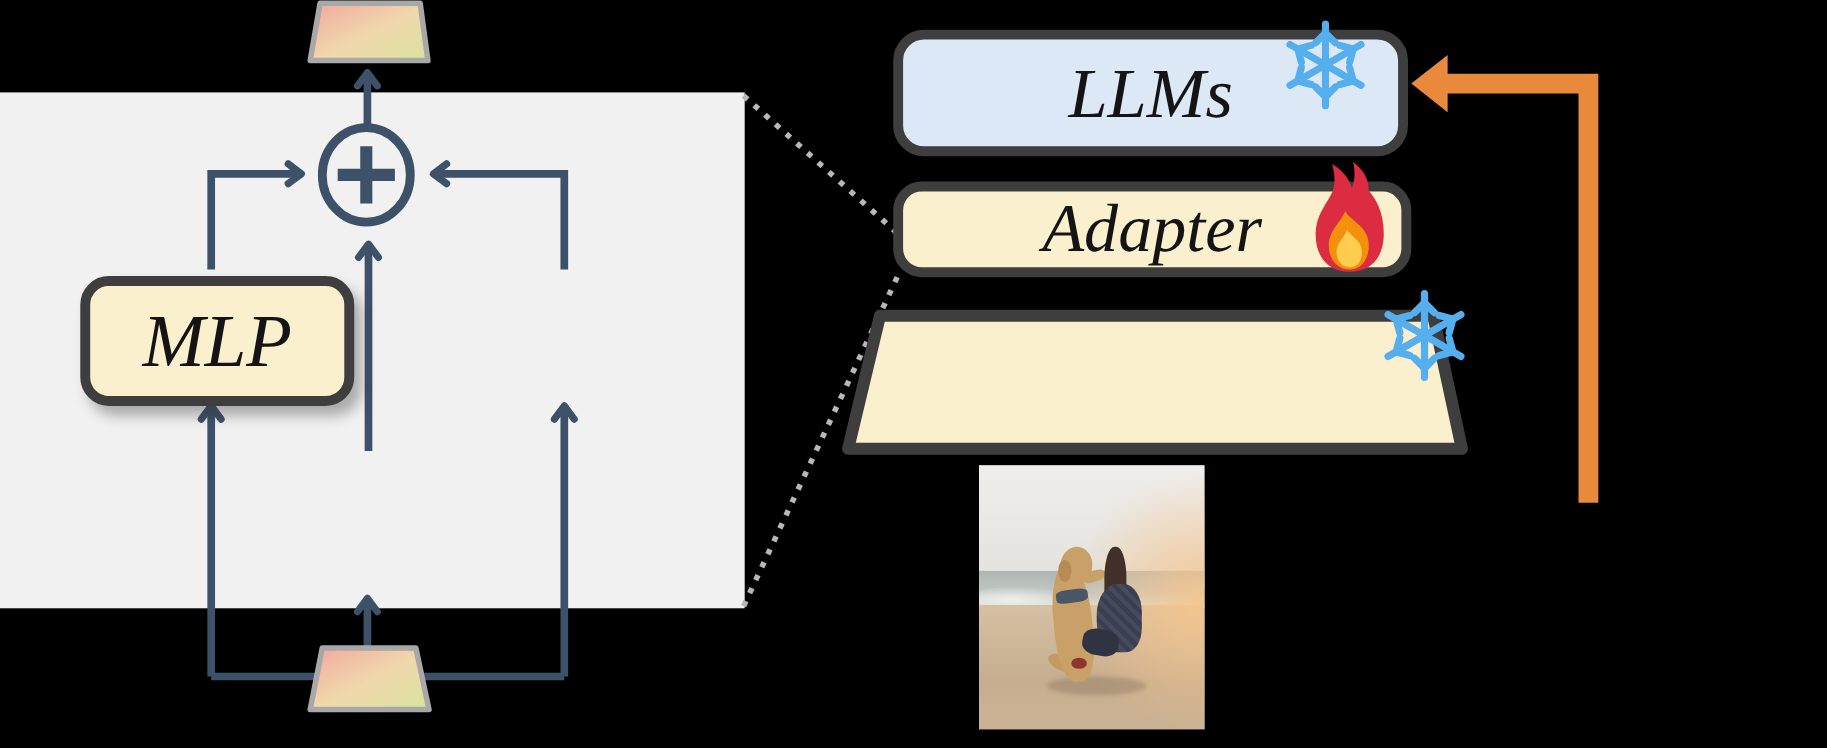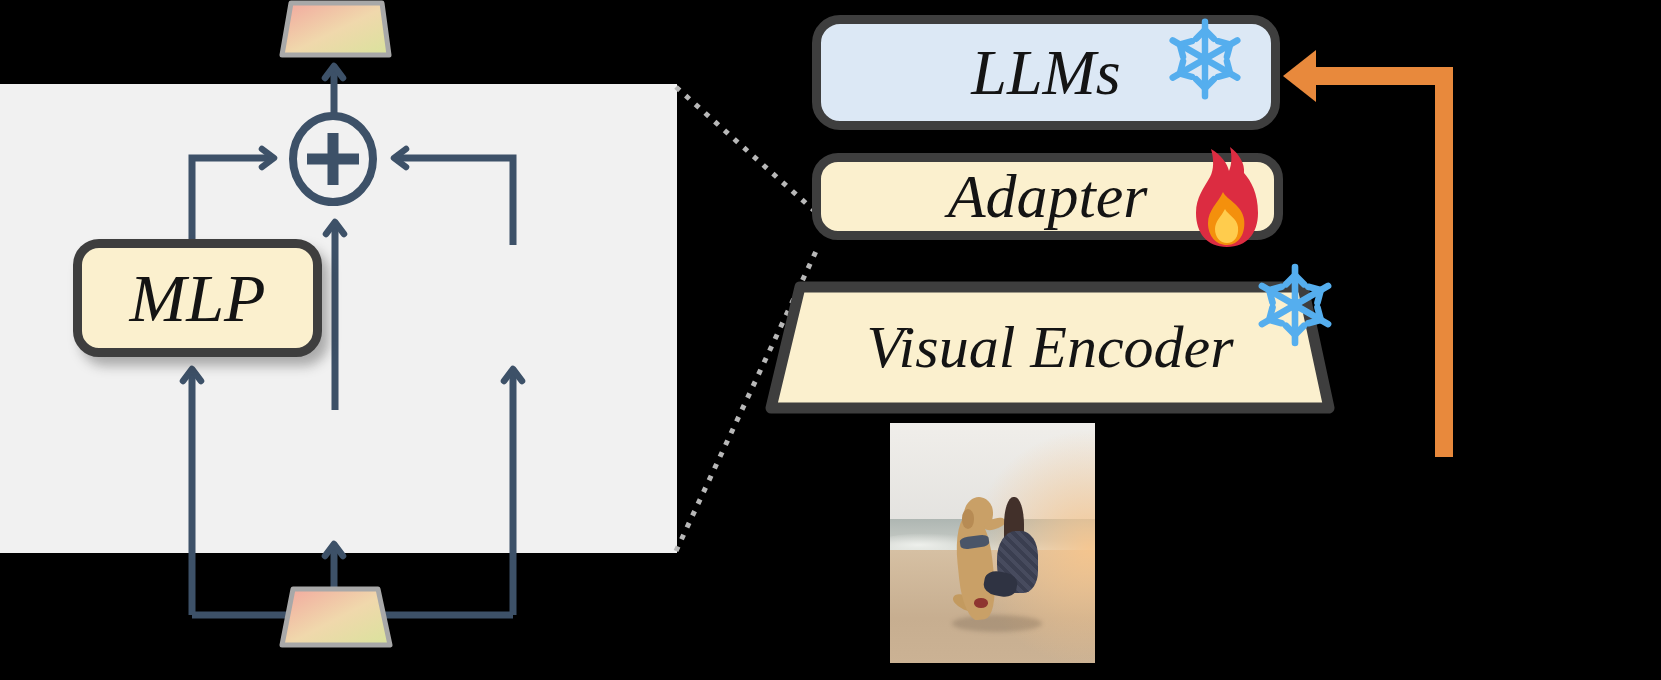--- a/index.html
+++ b/index.html
@@ -11,21 +11,21 @@
     --text-dark:#141414;
   }
   html,body{margin:0;padding:0;background:#000;}
   #canvas{position:relative;width:1661px;height:680px;background:#000;overflow:hidden;
           font-family:"Liberation Serif","DejaVu Serif",serif;}
   .abs{position:absolute;}
   #moe-panel{left:0;top:84px;width:677px;height:469px;background:var(--panel);}
   svg.overlay{left:0;top:0;width:1661px;height:680px;pointer-events:none;}
   .box{position:absolute;box-sizing:border-box;border:9px solid var(--border);
        border-radius:26px;display:flex;align-items:center;justify-content:center;
-       font-style:italic;color:var(--text-dark);}
+       font-style:italic;color:var(--text-dark);margin-top:12px;}
   .shadowed{box-shadow:7px 9px 12px rgba(40,40,40,0.35);}
   #mlp-box{left:73px;top:239px;width:249px;height:118px;background:var(--cream);font-size:68px;}
   #qformer-box{left:352px;top:239px;width:318px;height:118px;background:var(--cream);font-size:56px;}
   #router-box{left:205px;top:412px;width:262px;height:116px;font-size:52px;
               background:linear-gradient(90deg,var(--router-a),var(--router-b));color:var(--arrow);}
   #llms-box{left:812px;top:15px;width:468px;height:115px;background:var(--blue);font-size:64px;border-radius:28px;}
   #adapter-box{left:812px;top:153px;width:471px;height:87px;background:var(--cream);font-size:62px;}
   #ve-label{left:772px;top:282px;width:556px;height:131px;display:flex;align-items:center;
             justify-content:center;font-style:italic;font-size:60px;color:var(--text-dark);}
   .icon{position:absolute;pointer-events:none;}
@@ -137,23 +137,20 @@
   <div id="mlp-box" class="box shadowed">
     <span>MLP</span>
   </div>
 
   <div id="llms-box" class="box">
     <span>LLMs</span>
   </div>
   <div id="adapter-box" class="box">
     <span>Adapter</span>
   </div>
-  <div id="ve-label" class="abs">
-    <span>Visual Encoder</span>
-  </div>
 
   <svg class="icon" style="left:1163px;top:17px;width:84px;height:84px" viewBox="-52 -52 104 104">
       <use href="#flake"></use>
     </svg>
   <svg class="icon" style="left:1190px;top:145px;width:74px;height:104px" viewBox="0 0 72 104">
       <use href="#flame"></use>
     </svg>
   <svg class="icon" style="left:1252px;top:261px;width:86px;height:88px" viewBox="-52 -52 104 104">
       <use href="#flake"></use>
     </svg>

